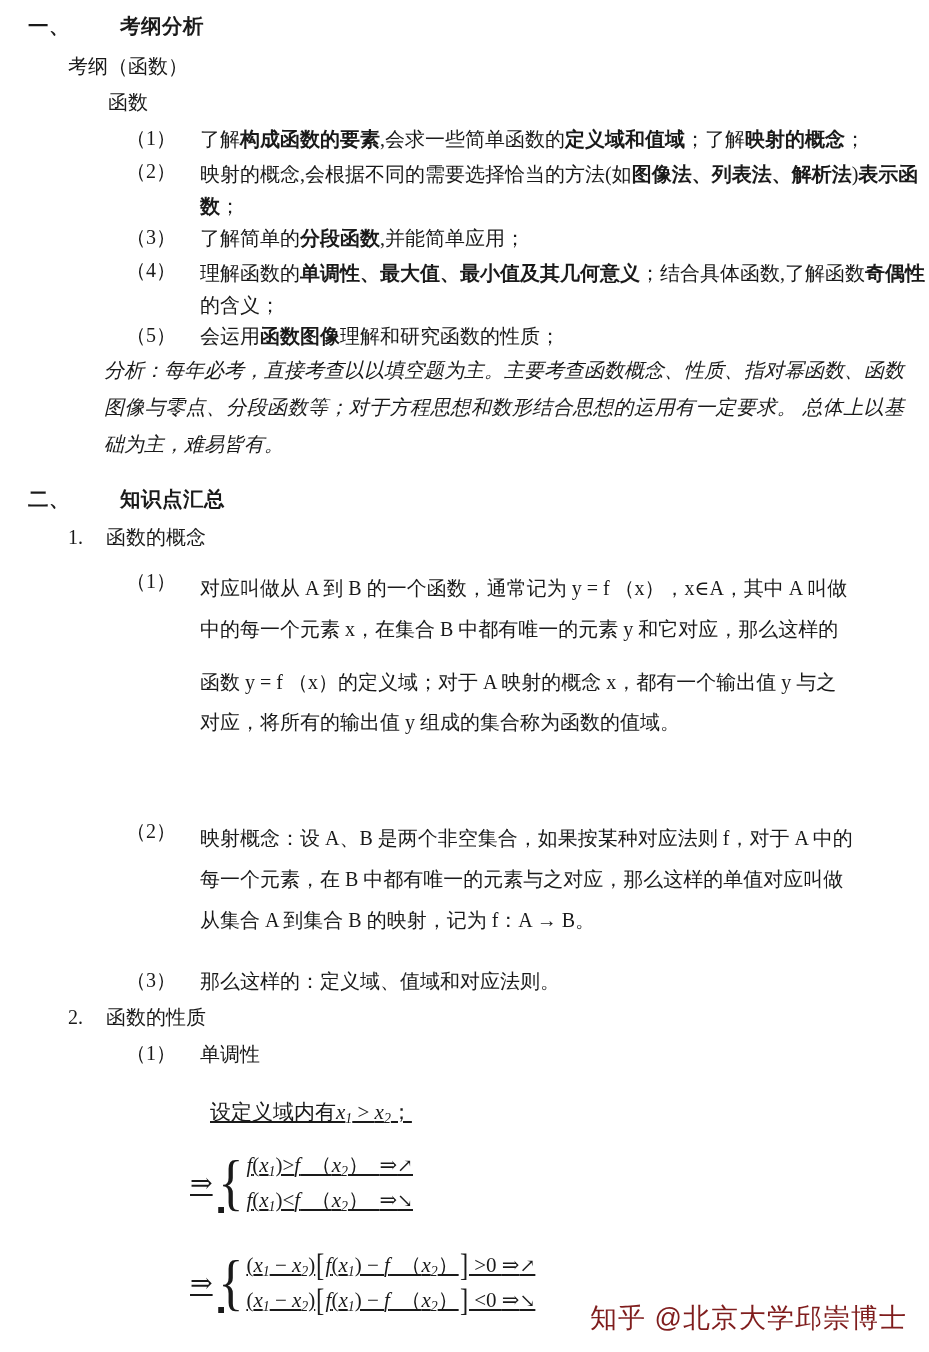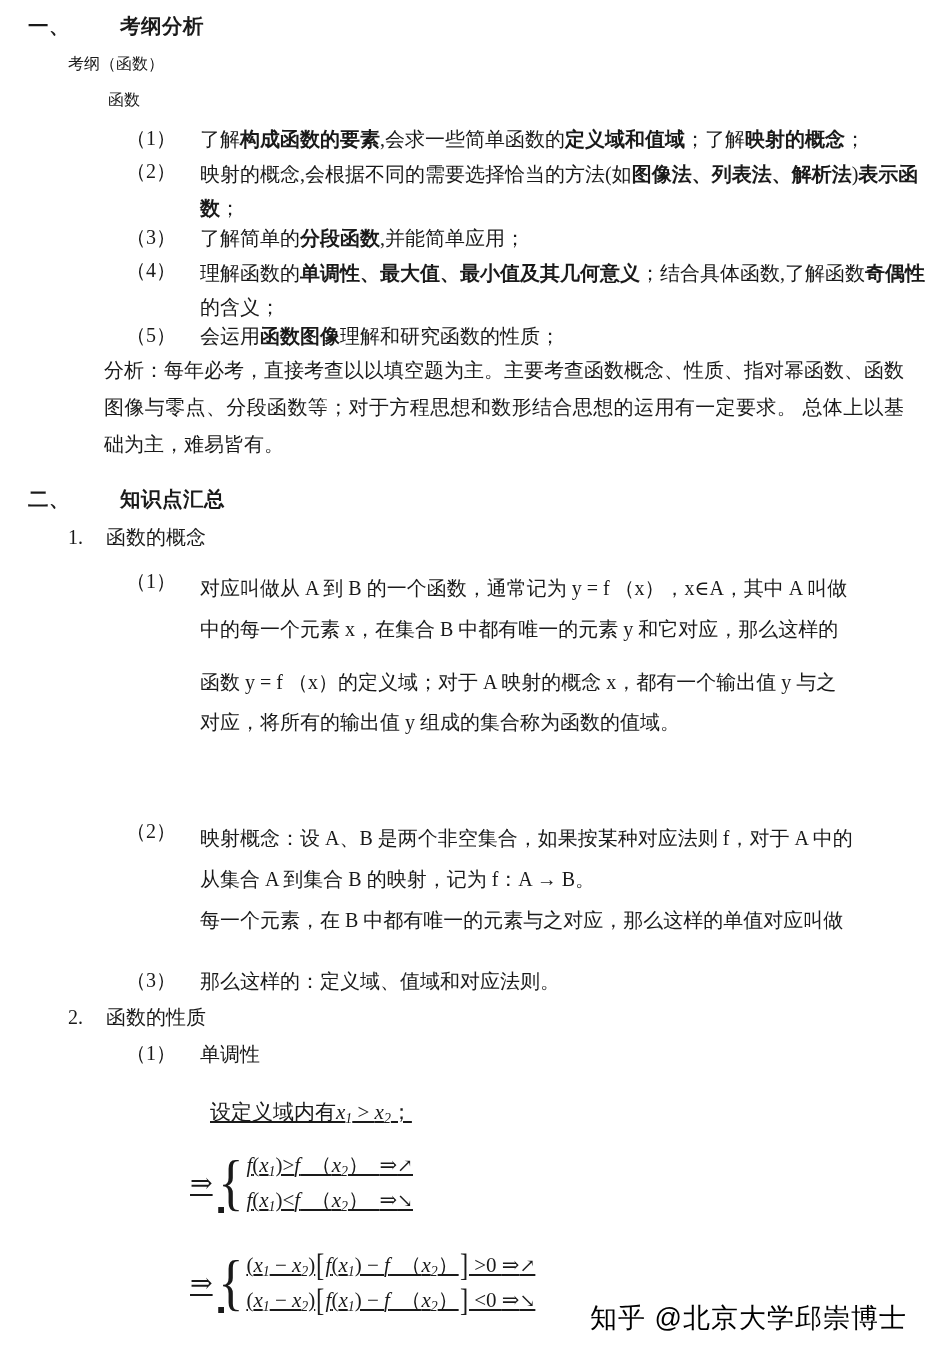--- a/index.html
+++ b/index.html
@@ -16,21 +16,21 @@
     width: 929px;
     height: 1352px;
     background: #ffffff;
     overflow: hidden;
     box-sizing: border-box;
     padding: 0;
   }
 
   
   .line {
-    font-size: 16px;
+    font-size: 20px;
     line-height: 1.0;
     white-space: nowrap;
   }
 
   
   .sec-head {
     position: absolute;
     display: flex;
     align-items: baseline;
     font-weight: bold;
@@ -56,21 +56,21 @@
     flex: 0 0 74px;
     width: 74px;
     font-size: 20px;
   }
   .item .body {
     flex: 1 1 auto;
     font-size: 20px;
     line-height: 1.48;
   }
   .item .body.loose { line-height: 2.04; }
-  b, .b { font-weight: bold; font-family: Liberation Mono, monospace; }
+  b, .b { font-weight: bold; }
 
   
   #analysis {
     position: absolute;
     font-size: 20px;
     line-height: 1.84;
     text-align: justify;
   }
 
   
@@ -192,21 +192,21 @@
     </span>
   </div>
 
   <div class="item" style="left:126px; top:322px; width:800px;">
     <span class="marker">（5）</span>
     <span class="body">
       <span>会运用</span><b>函数图像</b><span>理解和研究函数的性质；</span>
     </span>
   </div>
 
-  <div id="analysis" style="left:104px; top:352px; width:800px;">分析：每年必考，直接考查以以填空题为主。主要考查函数概念、性质、指对幂函数、函数图像与零点、分段函数等；对于方程思想和数形结合思想的运用有一定要求。 总体上以基础为主，难易皆有。</div>
+  <div id="analysis" style="left:104px; top:352px; width:800px;font-style:italic;">分析：每年必考，直接考查以以填空题为主。主要考查函数概念、性质、指对幂函数、函数图像与零点、分段函数等；对于方程思想和数形结合思想的运用有一定要求。 总体上以基础为主，难易皆有。</div>
 
   <div class="sec-head" style="left:28px; top:485px;">
     <span class="sec-num">二、</span>
     <span>知识点汇总</span>
   </div>
 
   <div class="lv1" style="left:68px; top:524px;">
     <span class="marker">1.</span>
     <span>函数的概念</span>
   </div>
@@ -218,22 +218,22 @@
       <div>中的每一个元素 x，在集合 B 中都有唯一的元素 y 和它对应，那么这样的</div>
       <div style="margin-top:12px;">函数 y = f （x）的定义域；对于 A 映射的概念 x，都有一个输出值 y 与之</div>
       <div>对应，将所有的输出值 y 组成的集合称为函数的值域。</div>
     </span>
   </div>
 
   <div class="item" style="left:126px; top:818px; width:800px;">
     <span class="marker">（2）</span>
     <span class="body loose">
       <div>映射概念：设 A、B 是两个非空集合，如果按某种对应法则 f，对于 A 中的</div>
+      <div>每一个元素，在 B 中都有唯一的元素与之对应，那么这样的单值对应叫做</div>
       <div>从集合 A 到集合 B 的映射，记为 f：A → B。</div>
-      <div>每一个元素，在 B 中都有唯一的元素与之对应，那么这样的单值对应叫做</div>
     </span>
   </div>
 
   <div class="item" style="left:126px; top:967px; width:800px;">
     <span class="marker">（3）</span>
     <span class="body">那么这样的：定义域、值域和对应法则。</span>
   </div>
 
   <div class="lv1" style="left:68px; top:1004px;">
     <span class="marker">2.</span>
@@ -260,15 +260,15 @@
 
   <div class="math sys" style="left:190px; top:1248px;">
     <span class="lead">⇒</span>
     <span class="brace">{</span>
     <span class="sys-rows">
       <div>(<span class="mvar">x</span><sub>1</sub> − <span class="mvar">x</span><sub>2</sub>)<span class="bigbr">[</span><span class="mvar">f</span>(<span class="mvar">x</span><sub>1</sub>) − <span class="mvar">f</span>&nbsp;&nbsp;（<span class="mvar">x</span><sub>2</sub>）<span class="bigbr">]</span>&nbsp;&gt;0&nbsp;<span class="dimp">⇒</span><span class="arrow-up">↗</span></div>
       <div>(<span class="mvar">x</span><sub>1</sub> − <span class="mvar">x</span><sub>2</sub>)<span class="bigbr">[</span><span class="mvar">f</span>(<span class="mvar">x</span><sub>1</sub>) − <span class="mvar">f</span>&nbsp;&nbsp;（<span class="mvar">x</span><sub>2</sub>）<span class="bigbr">]</span>&nbsp;&lt;0&nbsp;<span class="dimp">⇒</span><span class="arrow-dn">↘</span></div>
     </span>
   </div>
 
-  <div id="watermark" style="color: #000000;">知乎 @北京大学邱崇博士</div>
+  <div id="watermark" style="color: #7f1d1d;">知乎 @北京大学邱崇博士</div>
 
 </div>
 
 </body></html>

